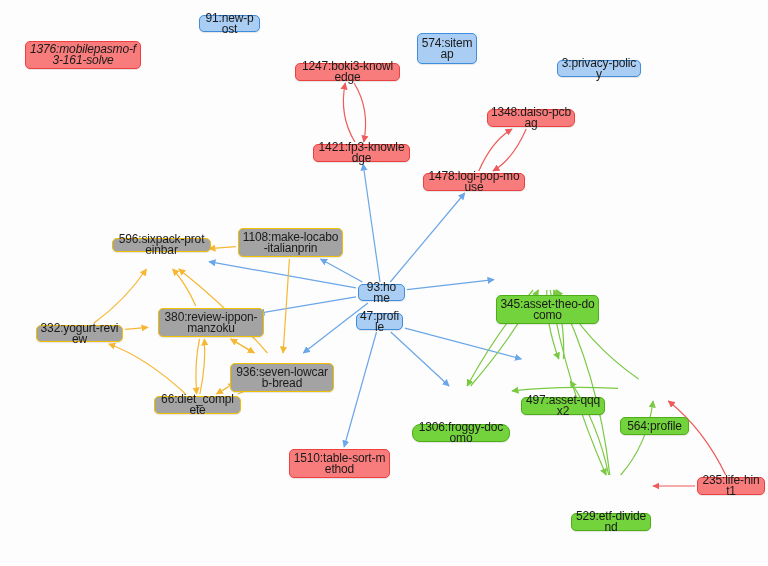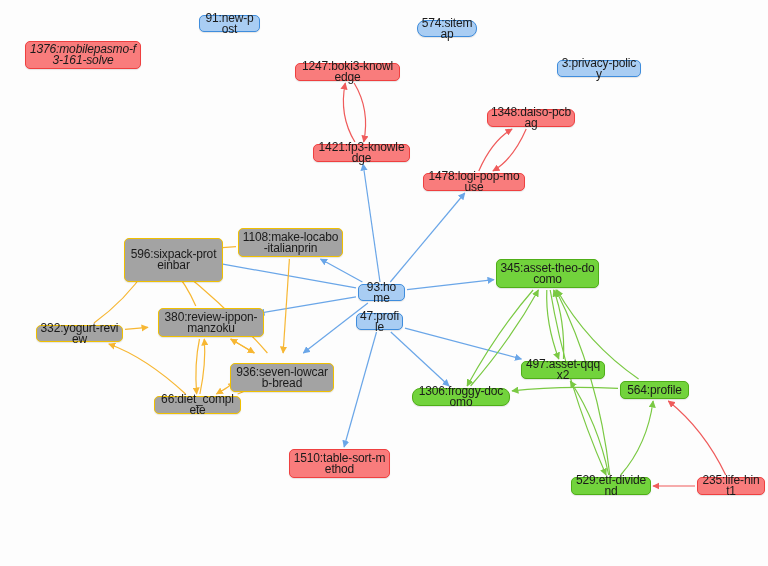--- a/index.html
+++ b/index.html
@@ -47,21 +47,21 @@
   }
   .node-label {
     display: block;
     width: 100%;
     word-break: break-all;
     overflow-wrap: anywhere;
   }
   .node.red   { background: #f97c7c; border-color: #ef4040; }
   .node.blue  { background: #a9cdf3; border-color: #3f8ddd; }
   .node.yellow{ background: #a3a3a3; border-color: #f0c000; }
-  .node.green { background: #72d33c; border-color: #4fae18; }
+  .node.green { background: #72d33c; border-color: #4fae18; margin-top: 36px; }
 </style>
 </head>
 <body>
 
 <div id="canvas">
   <svg id="edge-layer" viewBox="0 0 768 566">
       <defs>
         <marker id="arrow-edge_red" viewBox="0 0 10 10" refX="9" refY="5" markerWidth="6" markerHeight="6" orient="auto-start-reverse">
           <path d="M 0 0 L 10 5 L 0 10 z" fill="#ef5b5b"></path>
         </marker>
@@ -115,42 +115,42 @@
       <path d="M 725.7 475.0 Q 703.7 429.3 668.3 401.0" fill="none" stroke="#ef5b5b" stroke-width="1.2" marker-end="url(#arrow-edge_red)"></path>
       <path d="M 695.0 486.0 Q 671.0 486.0 653.0 486.0" fill="none" stroke="#ef5b5b" stroke-width="1.2" marker-end="url(#arrow-edge_red)"></path>
     </svg>
   <div id="node-layer">
       <div class="node red" style="left: 25px; top: 41px; width: 116px; height: 28px; font-style: italic;">
         <span class="node-label">1376:mobilepasmo-f3-161-solve</span>
       </div>
       <div class="node blue" style="left: 199px; top: 15px; width: 61px; height: 17px;">
         <span class="node-label">91:new-post</span>
       </div>
-      <div class="node blue" style="left: 417px; top: 20px; width: 60px; height: 17px; border-radius: 8px;">
+      <div class="node blue" style="left: 417px; top: 33px; width: 60px; height: 31px;">
         <span class="node-label">574:sitemap</span>
       </div>
       <div class="node blue" style="left: 557px; top: 60px; width: 84px; height: 17px;">
         <span class="node-label">3:privacy-policy</span>
       </div>
       <div class="node red" style="left: 295px; top: 63px; width: 105px; height: 18px;">
         <span class="node-label">1247:boki3-knowledge</span>
       </div>
       <div class="node red" style="left: 487px; top: 109px; width: 88px; height: 18px; border-radius: 6px;">
         <span class="node-label">1348:daiso-pcbag</span>
       </div>
       <div class="node red" style="left: 313px; top: 144px; width: 97px; height: 18px;">
         <span class="node-label">1421:fp3-knowledge</span>
       </div>
       <div class="node red" style="left: 423px; top: 173px; width: 102px; height: 18px;">
         <span class="node-label">1478:logi-pop-mouse</span>
       </div>
       <div class="node yellow" style="left: 238px; top: 228px; width: 105px; height: 29px;">
         <span class="node-label">1108:make-locabo-italianprin</span>
       </div>
-      <div class="node yellow" style="left: 124px; top: 238px; width: 99px; height: 44px;">
+      <div class="node yellow" style="left: 112px; top: 238px; width: 99px; height: 14px;">
         <span class="node-label">596:sixpack-proteinbar</span>
       </div>
       <div class="node green" style="left: 496px; top: 259px; width: 103px; height: 29px;">
         <span class="node-label">345:asset-theo-docomo</span>
       </div>
       <div class="node blue" style="left: 358px; top: 284px; width: 47px; height: 17px;">
         <span class="node-label">93:home</span>
       </div>
       <div class="node yellow" style="left: 158px; top: 308px; width: 106px; height: 29px;">
         <span class="node-label">380:review-ippon-manzoku</span>

